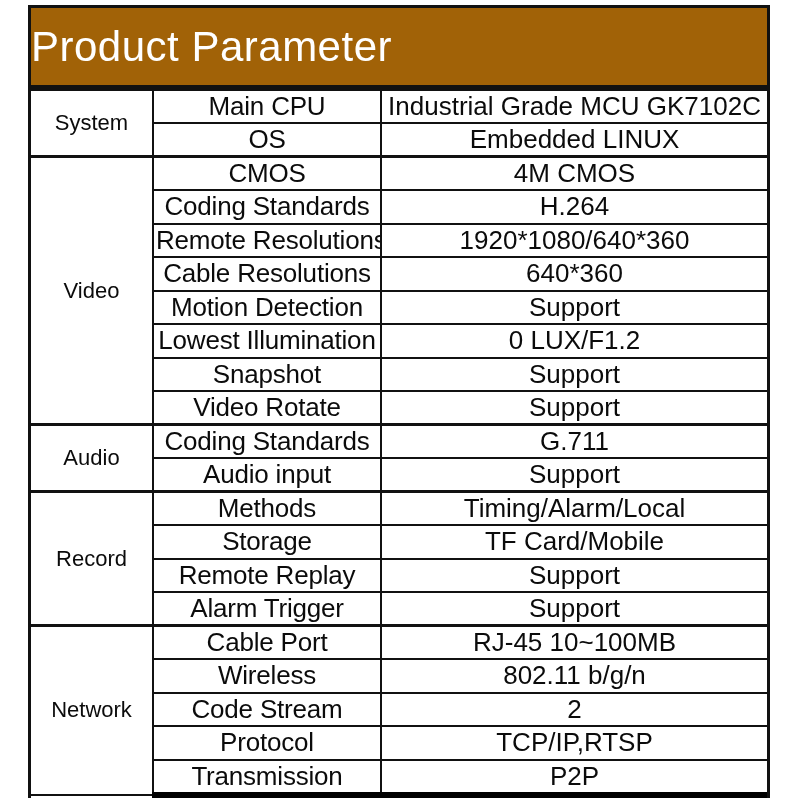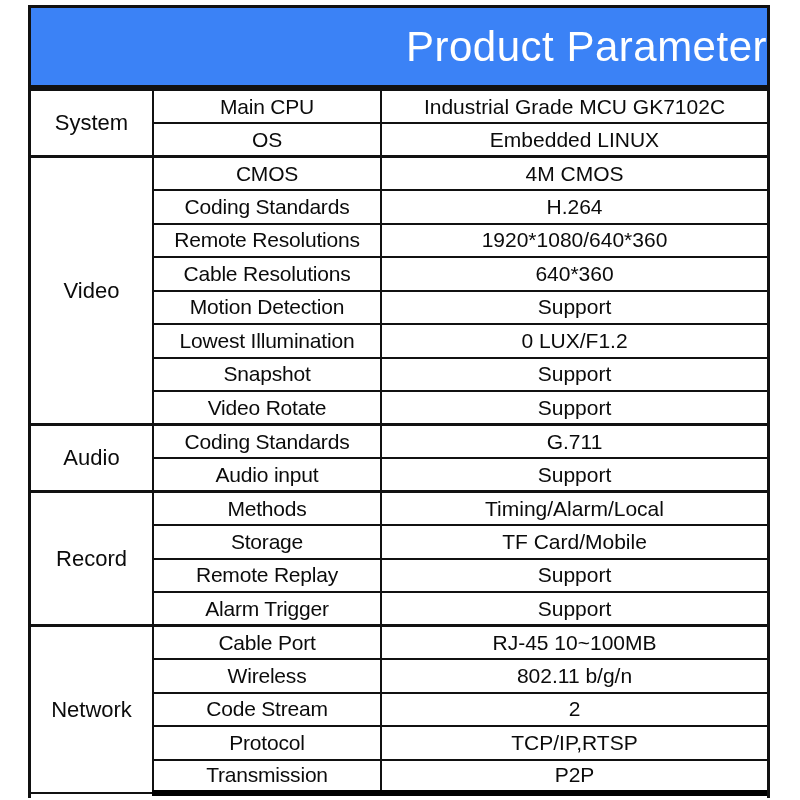--- a/index.html
+++ b/index.html
@@ -32,24 +32,24 @@
     height: 793px;
     box-sizing: border-box;
     border: 3px solid #111111;
     border-bottom: 0;
     background: #ffffff;
   }
 
   
   .title-banner {
     height: 80px;
-    background: #3b82f6;
+    background: #a16207;
     display: flex;
     align-items: center;
-    justify-content: flex-end;
+    justify-content: flex-start;
     border-bottom: 3px solid #111111;
     box-sizing: border-box;
   }
   .title-banner .title-text {
     color: #ffffff;
     font-size: 42px;
     font-weight: 400;
     letter-spacing: 0.5px;
     line-height: 1;
     font-family: "Liberation Sans", sans-serif;
@@ -63,21 +63,21 @@
     font-family: "Liberation Sans", sans-serif;
   }
   table.spec-table col.c-group { width: 122px; }
   table.spec-table col.c-param { width: 228px; }
   table.spec-table col.c-value { width: auto; }
 
   table.spec-table td {
     border: 2px solid #111111;
     text-align: center;
     vertical-align: middle;
-    font-size: 21px;
+    font-size: 26px;
     color: #0b0b0b;
     height: 33.5px;
     padding: 0 2px;
     overflow: hidden;
     white-space: nowrap;
     box-sizing: border-box;
   }
   table.spec-table td.group-cell {
     border-left: 0;
     font-size: 22px;

